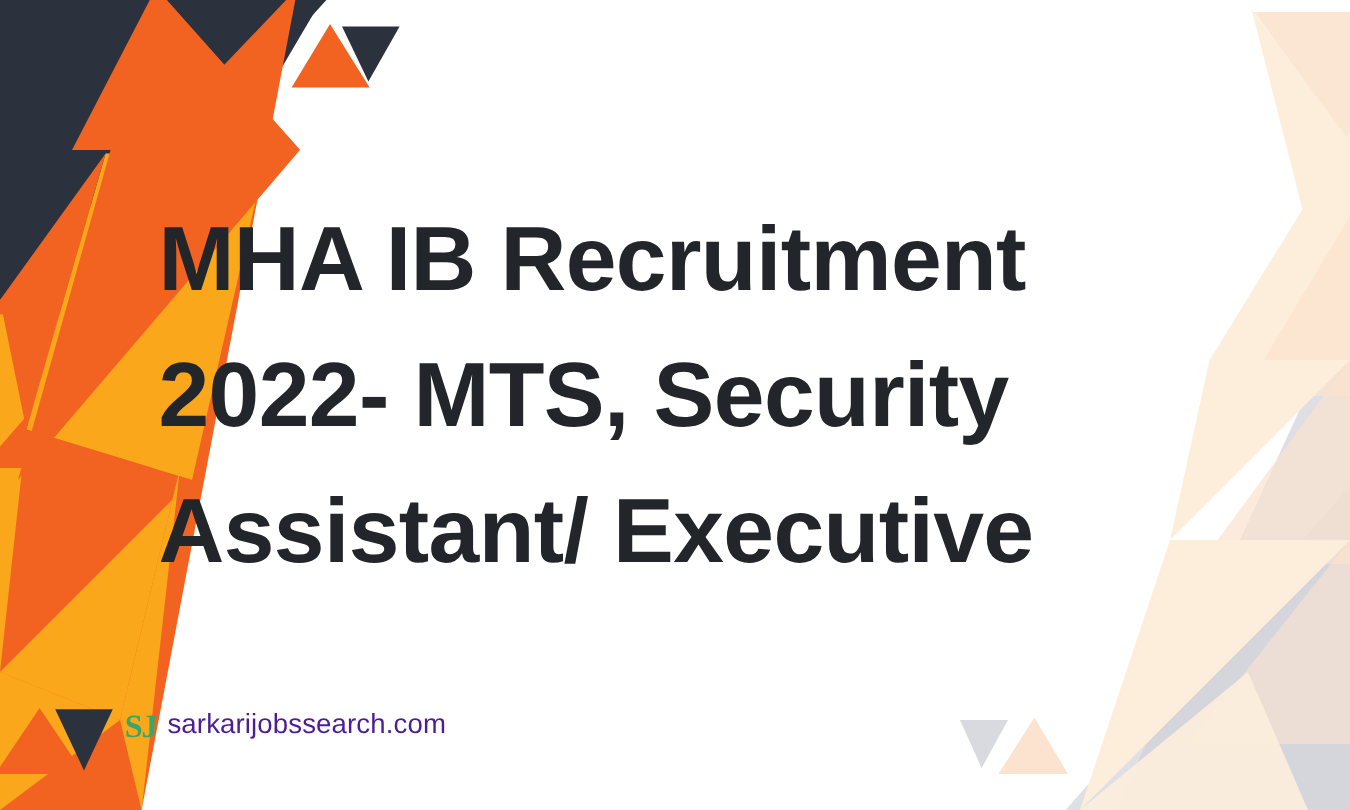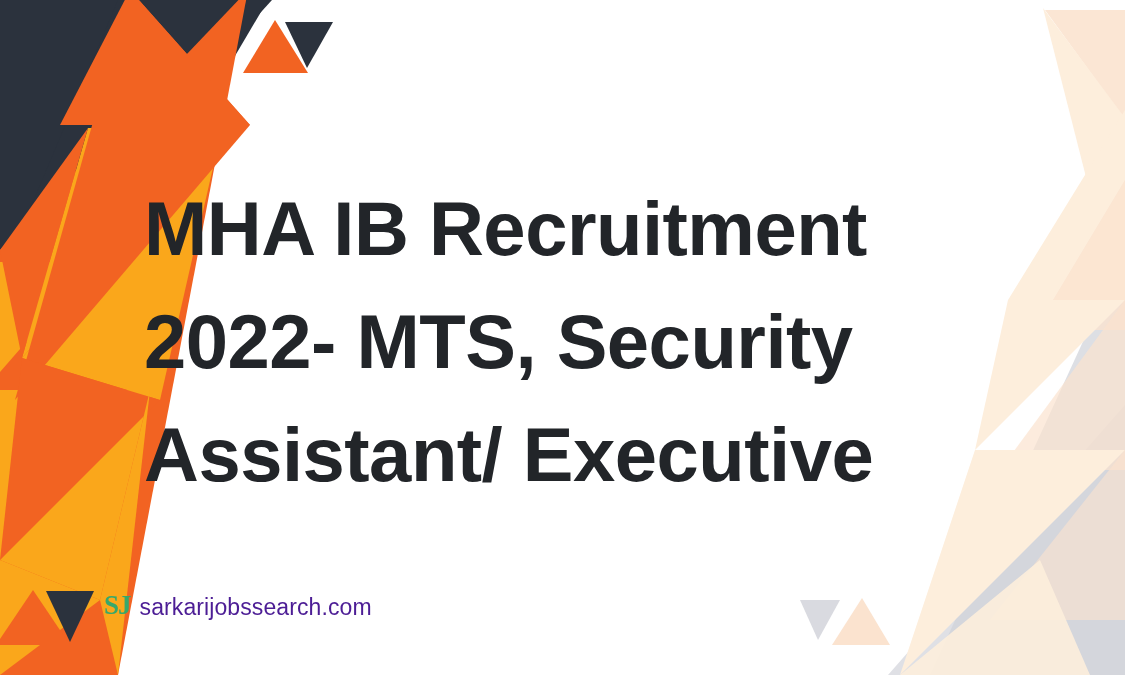--- a/index.html
+++ b/index.html
@@ -22,35 +22,35 @@
     inset: 0;
     width: 1125px;
     height: 675px;
     pointer-events: none;
   }
   .headline {
     position: absolute;
     left: 128px;
     top: 156px;
     width: 890px;
-    margin: 16px;
+    margin: 4px;
     font-family: "Liberation Sans", sans-serif;
     font-weight: 700;
     font-size: 76px;
     line-height: 113px;
     letter-spacing: -0.5px;
     color: #222529;
     z-index: 5;
   }
   .brand {
     position: absolute;
     left: 104px;
     top: 592px;
     display: flex;
-    align-items: flex-end;
+    align-items: flex-start;
     gap: 9px;
     z-index: 6;
   }
   .brand-mark {
     font-family: "Liberation Serif", serif;
     font-weight: 700;
     font-style: normal;
     font-size: 27px;
     line-height: 1;
     color: #37a86b;

